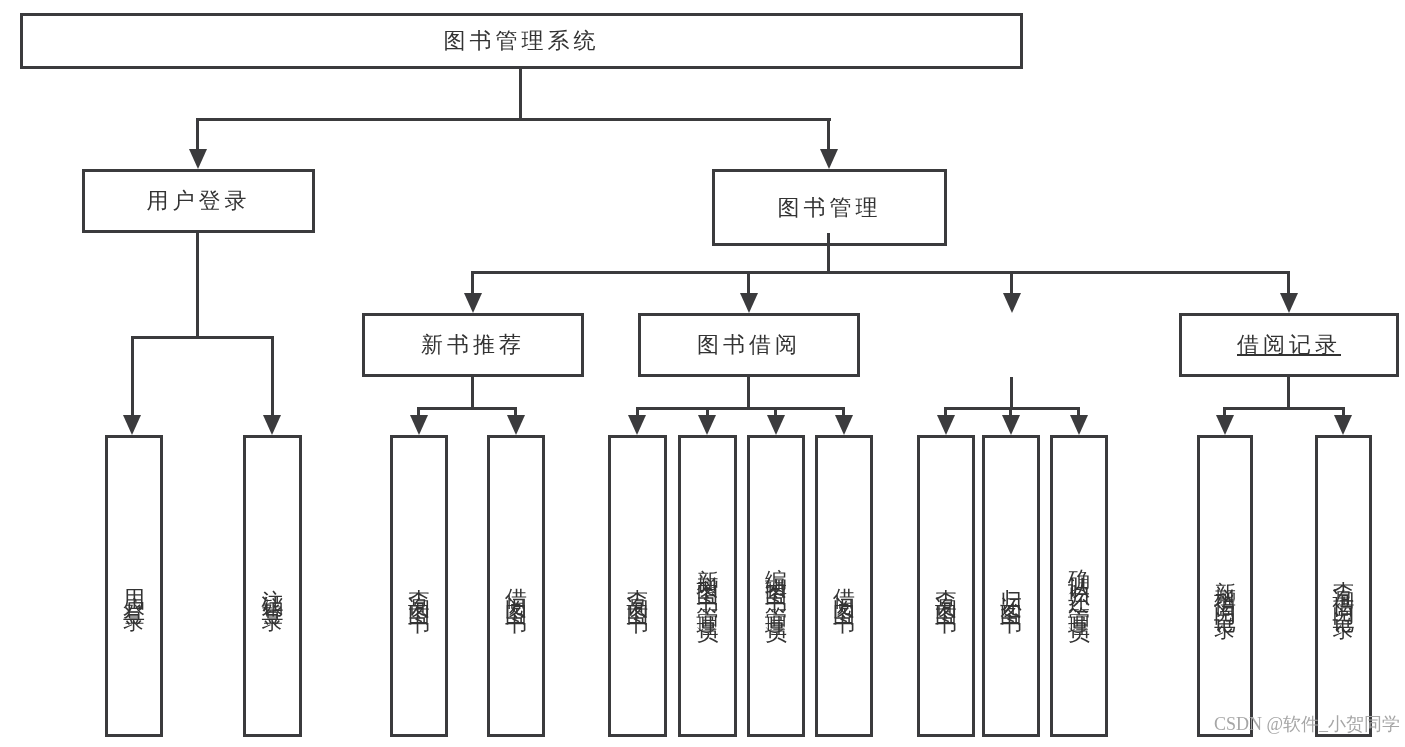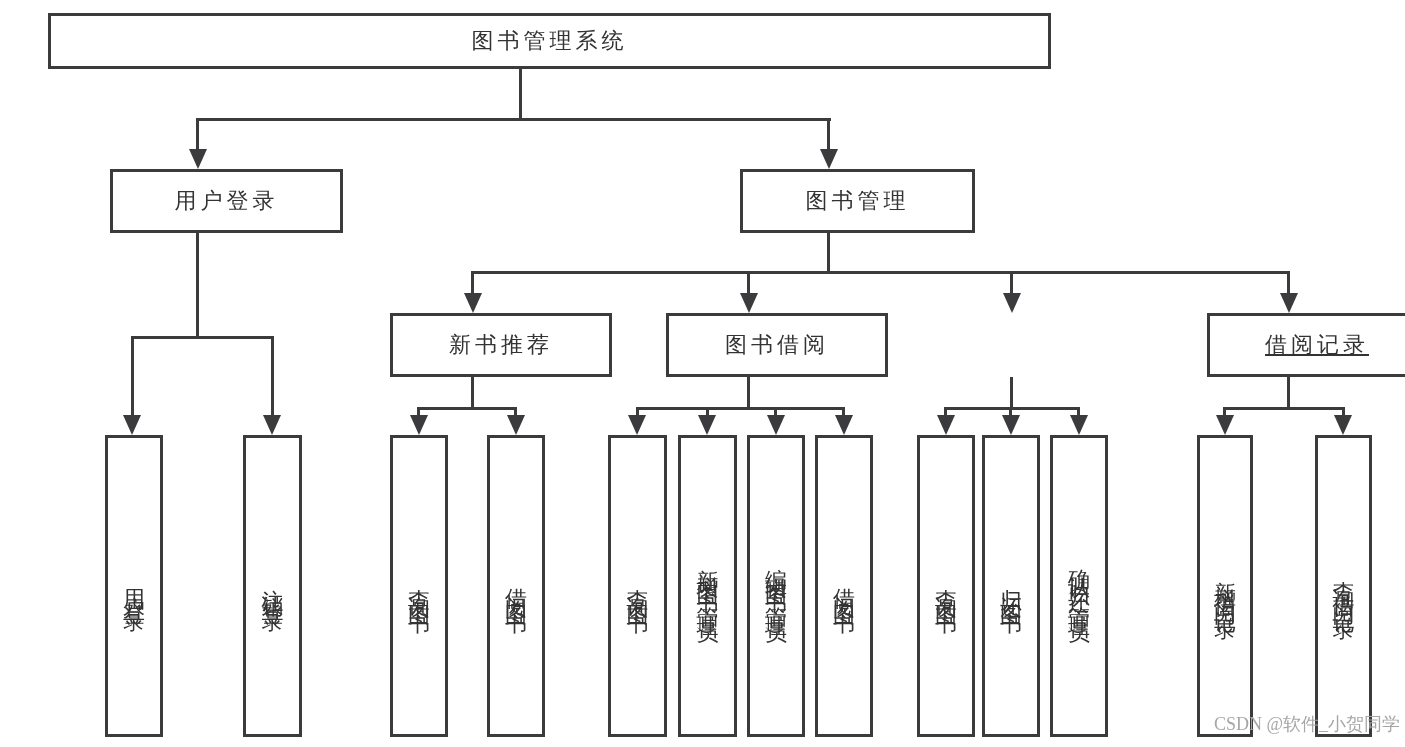--- a/index.html
+++ b/index.html
@@ -21,21 +21,20 @@
     box-sizing:border-box;
     border:3px solid var(--line);
     background:var(--box-bg);
     color:var(--text);
     display:flex;align-items:center;justify-content:center;
   }
   .hbox{
     font-size:22px;
     letter-spacing:4px;
     white-space:nowrap;
-    margin-left:28px;
   }
   .vbox{
     writing-mode:vertical-lr;
     font-size:22px;
     letter-spacing:0.35em;
     line-height:1;
   }
   .hline,.vline{position:absolute;background:var(--line);}
   .hline{height:3px;}
   .vline{width:3px;}
@@ -64,21 +63,21 @@
   <div class="box hbox" style="left:20px;top:13px;width:1003px;height:56px;">图书管理系统</div>
 
   <div class="vline" style="left:519px;top:69px;height:49px;"></div>
   <div class="hline" style="left:196px;top:118px;width:635px;"></div>
   <div class="vline" style="left:196px;top:118px;height:34px;"></div>
   <div class="vline" style="left:827px;top:118px;height:34px;"></div>
   <div class="arrow" style="left:189px;top:149px;"></div>
   <div class="arrow" style="left:820px;top:149px;"></div>
 
   <div class="box hbox" style="left:82px;top:169px;width:233px;height:64px;">用户登录</div>
-  <div class="box hbox" style="left:712px;top:169px;width:235px;height:64px;">图书管理</div>
+  <div class="box hbox" style="left:712px;top:169px;width:235px;height:77px;">图书管理</div>
 
   <div class="vline" style="left:196px;top:233px;height:103px;"></div>
   <div class="hline" style="left:131px;top:336px;width:143px;"></div>
   <div class="vline" style="left:131px;top:336px;height:82px;"></div>
   <div class="vline" style="left:271px;top:336px;height:82px;"></div>
   <div class="arrow" style="left:123px;top:415px;"></div>
   <div class="arrow" style="left:263px;top:415px;"></div>
 
   <div class="vline" style="left:827px;top:233px;height:38px;"></div>
   <div class="hline" style="left:471px;top:271px;width:819px;"></div>

